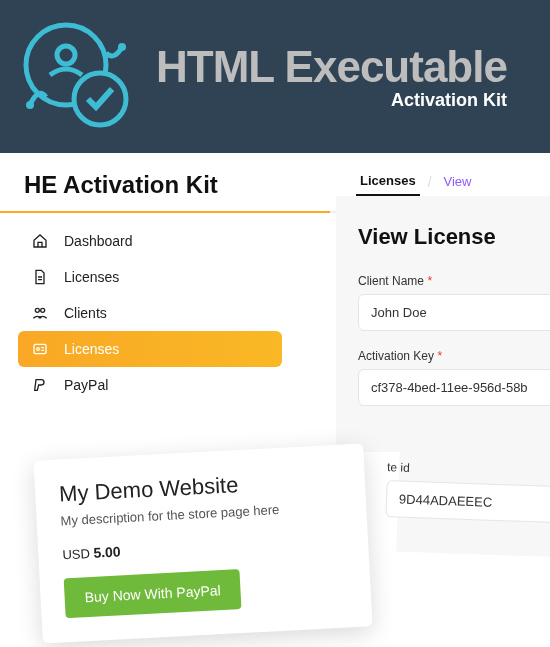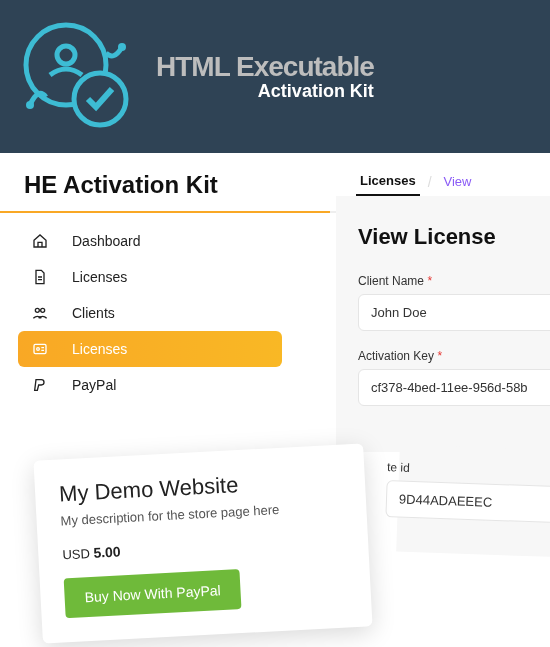--- a/index.html
+++ b/index.html
@@ -1,28 +1,28 @@
 <!DOCTYPE html>
 <html><head>
 <meta charset="utf-8">
 <style>
 * { box-sizing: border-box; margin: 0; padding: 0; }
 body { font-family: -apple-system, BlinkMacSystemFont, "Segoe UI", Arial, sans-serif; width: 550px; height: 647px; background: #fff; overflow: hidden; position: relative; }
 
 .header { background: #2f4355; height: 153px; display: flex; align-items: center; padding: 0 18px; }
 .header-icon { width: 120px; height: 120px; flex-shrink: 0; }
 .header-text { margin-left: 18px; color: #fff; }
-.header-title { font-size: 28px; font-weight: 700; color: #bdbdbd; letter-spacing: -1px; }
+.header-title { font-size: 44px; font-weight: 700; color: #bdbdbd; letter-spacing: -1px; }
 .header-subtitle { font-size: 18px; font-weight: 600; text-align: right; margin-top: -2px; }
 
 .app-title { font-size: 24px; font-weight: 700; padding: 18px 24px 12px; color: #111; }
 .divider { height: 2px; background: linear-gradient(to right, #f9a825 60%, #eee 60%); margin: 0 0 10px 0; }
 
 .sidebar { padding: 0 18px; width: 300px; }
-.side-item { display: flex; align-items: center; padding: 10px 14px; font-size: 14px; color: #222; border-radius: 6px; cursor: pointer; gap: 24px; }
+.side-item { display: flex; align-items: center; padding: 10px 14px; font-size: 14px; color: #222; border-radius: 6px; cursor: pointer; gap: 16px; }
 .side-item.active { background: linear-gradient(to right, #f9a825, #f9b825); color: #fff; font-weight: 500; }
 .side-icon { width: 16px; height: 16px; display: inline-flex; align-items: center; justify-content: center; }
 
 .right-panel { position: absolute; left: 336px; top: 153px; width: 280px; background: #f7f7f7; border-radius: 0; padding-top: 0; }
 .tabs { background: #fff; display: flex; padding: 14px 20px 0; gap: 8px; align-items: center; }
 .tab { font-size: 13px; padding: 6px 4px; color: #8b5cf6; }
 .tab.active { color: #111; font-weight: 600; border-bottom: 2px solid #111; }
 .tab-sep { color: #ddd; font-size: 14px; }
 .panel-body { padding: 28px 22px; }
 .panel-title { font-size: 22px; font-weight: 800; margin-bottom: 24px; color: #111; }

